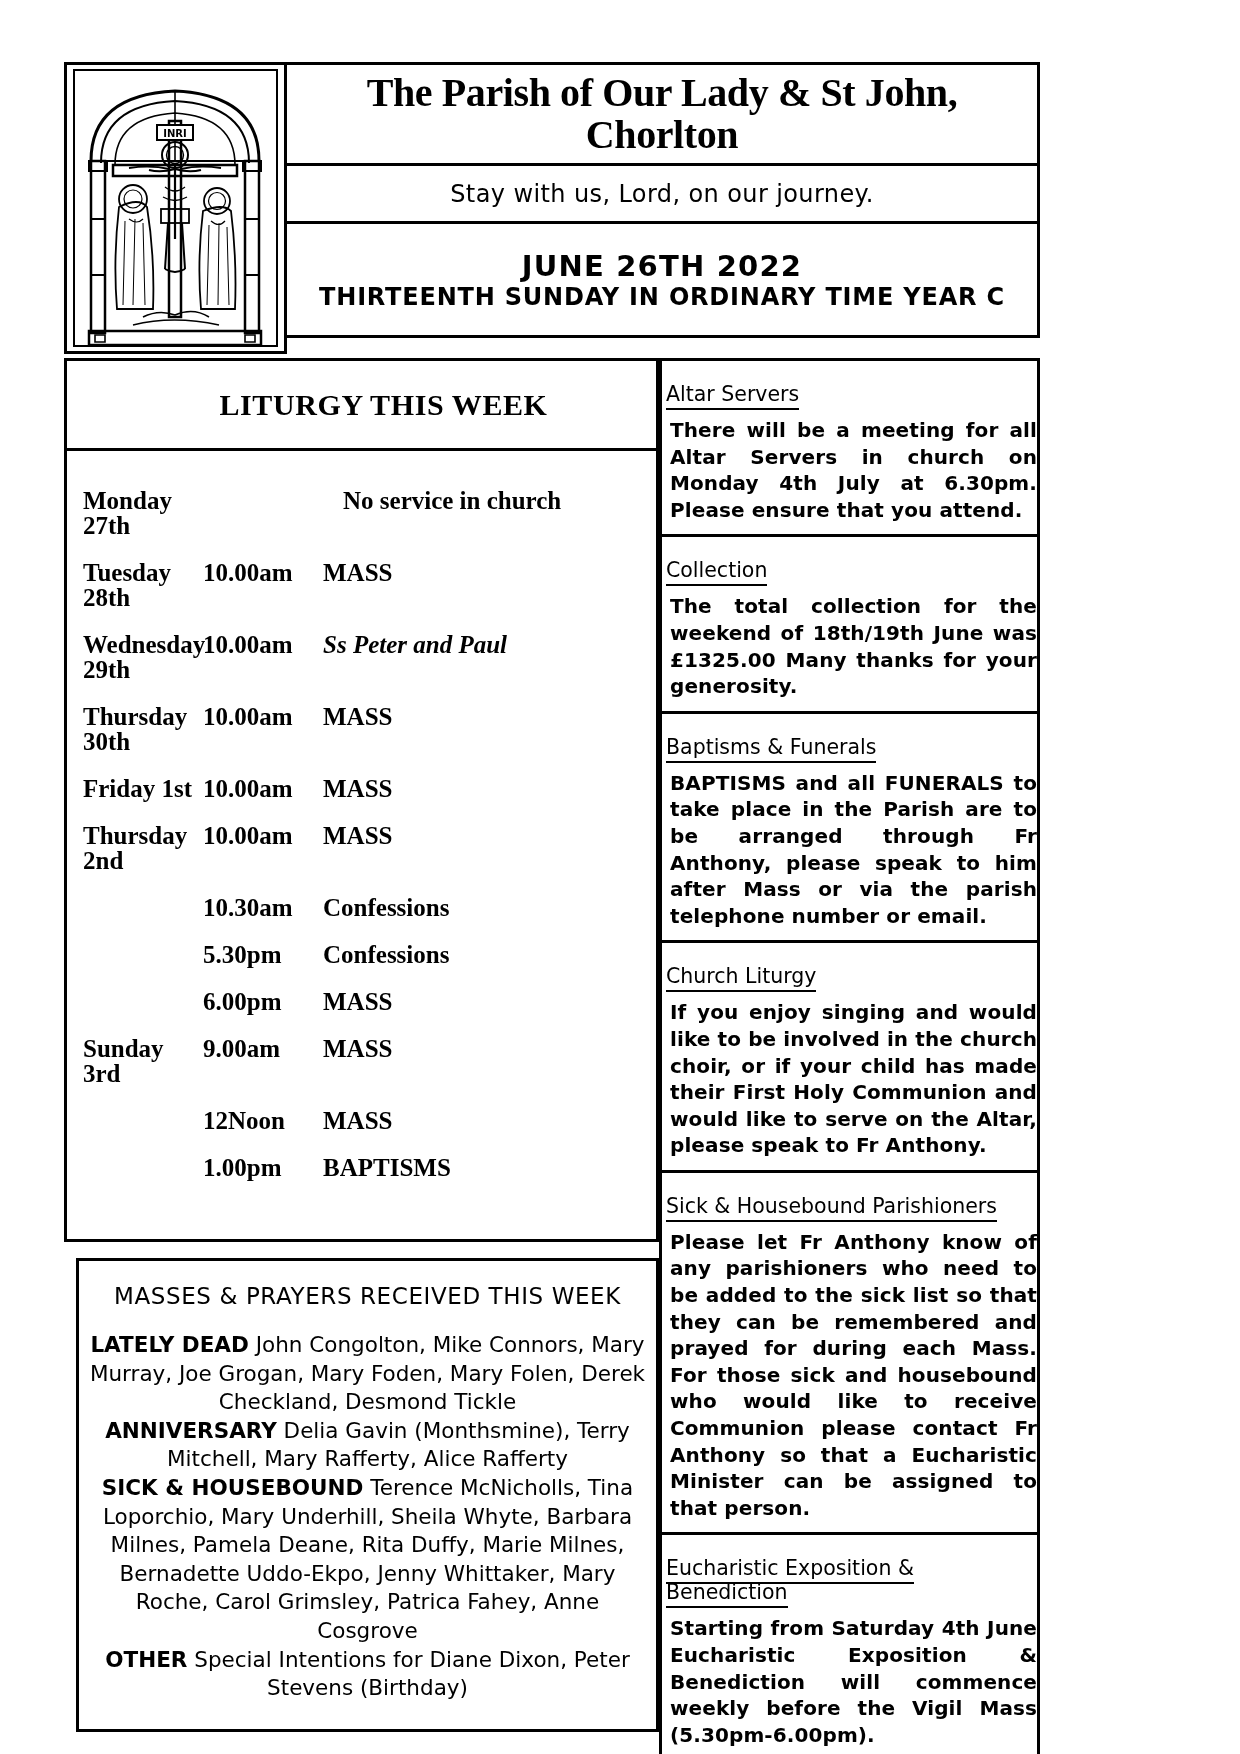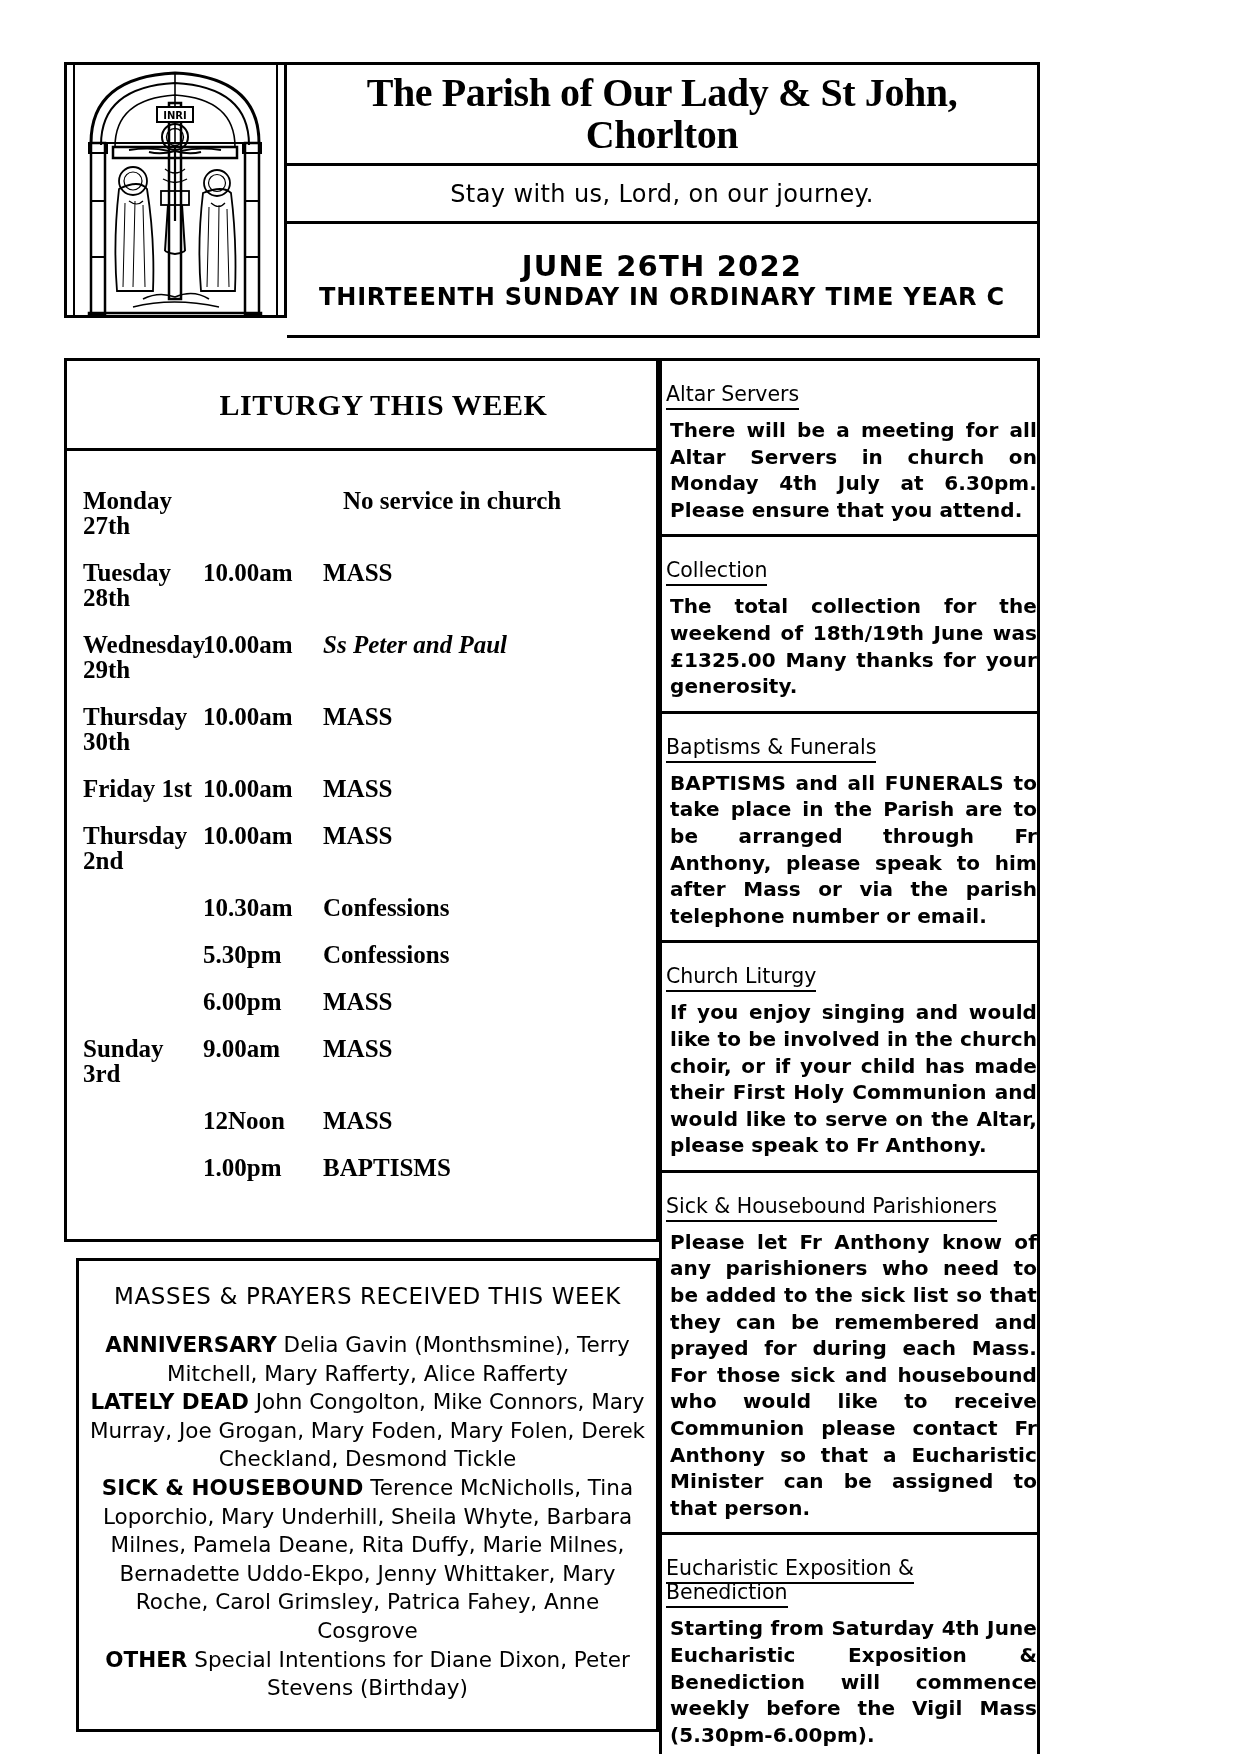--- a/index.html
+++ b/index.html
@@ -1,21 +1,21 @@
 <!DOCTYPE html>
 <html><head>
 <meta charset="utf-8">
 <style>
   html,body{margin:0;padding:0;background:#ffffff;}
   body{width:1240px;height:1754px;font-family:"DejaVu Sans",sans-serif;color:#000;}
   .page{position:relative;width:1240px;height:1754px;box-sizing:border-box;}
 
   
   .header{position:absolute;left:64px;top:62px;width:976px;height:292px;display:flex;}
-  .crest{width:223px;height:256px;border:3px solid #000;box-sizing:border-box;
+  .crest{width:223px;height:292px;border:3px solid #000;box-sizing:border-box;
          display:flex;align-items:center;justify-content:center;overflow:hidden;background:#fff;}
   .crest svg{display:block;}
   .headright{width:753px;height:292px;display:flex;flex-direction:column;}
   .titlebox{height:104px;border:3px solid #000;border-left:none;box-sizing:border-box;
             display:flex;align-items:center;padding:0 6px;}
   .title{font-family:"Liberation Serif",serif;font-weight:bold;font-size:40px;line-height:1.04;
          text-align:center;letter-spacing:-0.4px;}
   .motto{height:58px;border:3px solid #000;border-left:none;border-top:none;box-sizing:border-box;
          display:flex;align-items:center;justify-content:center;}
   .motto span{font-family:"DejaVu Sans",sans-serif;font-size:24px;letter-spacing:.4px;}
@@ -197,22 +197,22 @@
         <div class="litrow">
           <div class="c-day"></div>
           <div class="c-time">1.00pm</div>
           <div class="c-ev">BAPTISMS</div>
         </div>
       </div>
 
     <div class="masses">
       <div class="masses-title">MASSES &amp; PRAYERS RECEIVED THIS WEEK</div>
       <div class="masses-body" id="masses-body">
+          <div><b>LATELY DEAD</b> <span>John Congolton, Mike Connors, Mary Murray, Joe Grogan, Mary Foden, Mary Folen, Derek Checkland, Desmond Tickle</span></div>
           <div><b>ANNIVERSARY</b> <span>Delia Gavin (Monthsmine), Terry Mitchell, Mary Rafferty, Alice Rafferty</span></div>
-          <div><b>LATELY DEAD</b> <span>John Congolton, Mike Connors, Mary Murray, Joe Grogan, Mary Foden, Mary Folen, Derek Checkland, Desmond Tickle</span></div>
           <div><b>SICK &amp; HOUSEBOUND</b> <span>Terence McNicholls, Tina Loporchio, Mary Underhill, Sheila Whyte, Barbara Milnes, Pamela Deane, Rita Duffy, Marie Milnes, Bernadette Uddo-Ekpo, Jenny Whittaker, Mary Roche, Carol Grimsley, Patrica Fahey, Anne Cosgrove</span></div>
           <div><b>OTHER</b> <span>Special Intentions for Diane Dixon, Peter Stevens (Birthday)</span></div>
         </div>
     </div>
   </div>
 
   <div class="rightcol" id="notice-column">
       <div class="notice">
         <div class="n-head"><span>Altar Servers</span></div>
         <div class="n-body">There will be a meeting for all Altar Servers in church on Monday 4th July at 6.30pm. Please ensure that you attend.</div>

